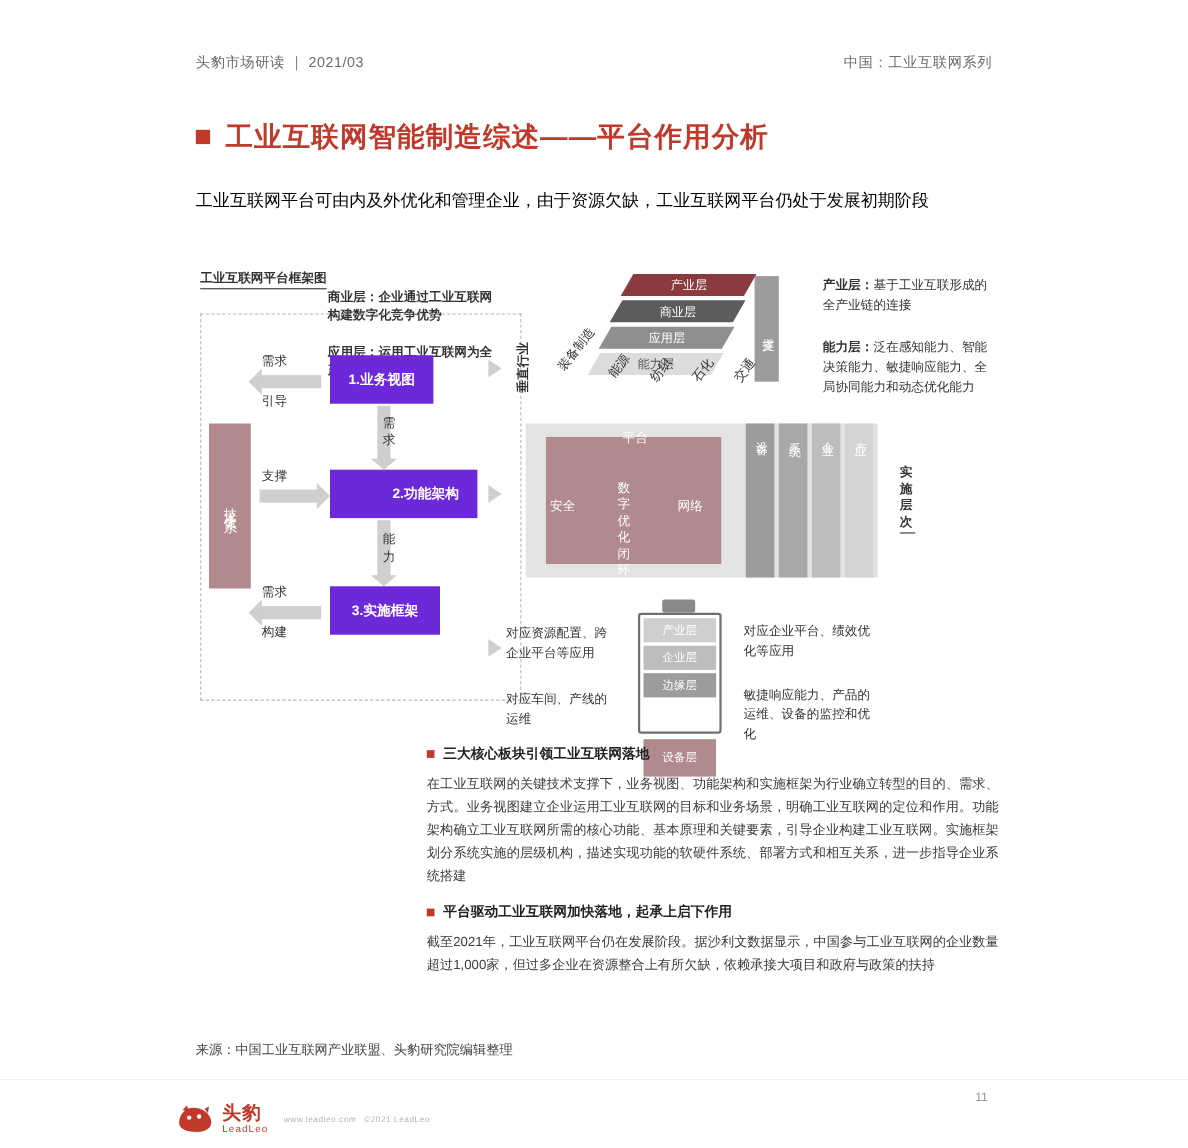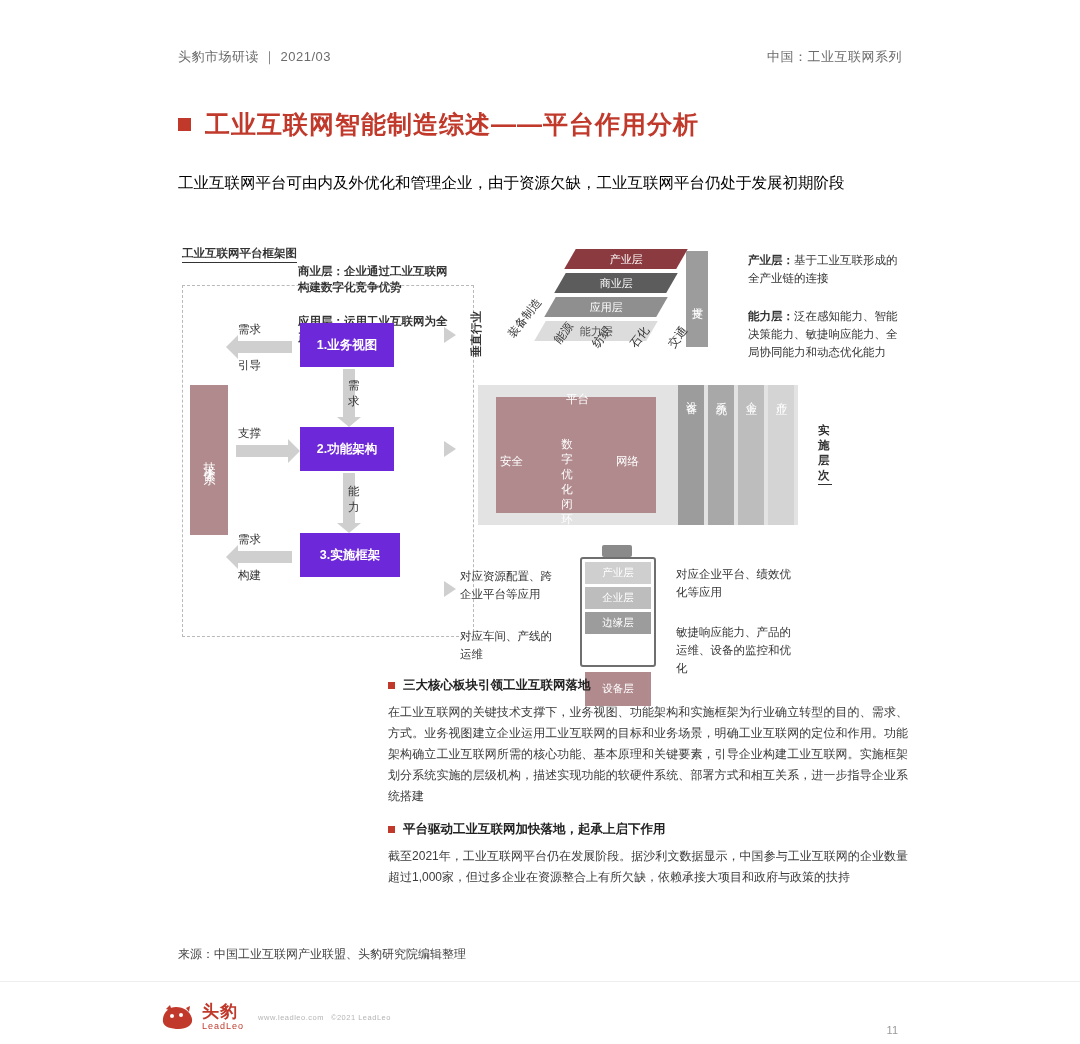--- a/index.html
+++ b/index.html
@@ -71,21 +71,21 @@
 
   
   .footer{position:absolute;left:0;right:0;bottom:0;height:62px;border-top:1px solid #eee;}
   .logo-wrap{position:absolute;left:160px;bottom:12px;display:flex;align-items:center;gap:8px;}
   .logo-mark{width:34px;height:30px;position:relative;}
   .logo-txt{display:flex;flex-direction:column;line-height:1;}
   .logo-cn{font-size:17px;font-weight:bold;color:#c0392b;letter-spacing:1px;}
   .logo-en{font-size:9px;color:#c0392b;letter-spacing:1px;margin-top:2px;}
   .logo-meta{display:flex;justify-content:center;margin-left:6px;gap:7px;}
   .logo-meta div{font-size:7.5px;color:#b5b5b5;letter-spacing:.5px;}
-  .pageno{position:absolute;right:182px;bottom:8px;font-size:11px;color:#9a9a9a;}
+  .pageno{position:absolute;right:182px;bottom:40px;font-size:11px;color:#9a9a9a;}
 </style>
 </head>
 <body>
 
 <div class="page">
 
   <div class="hdr-left">头豹市场研读 ｜ 2021/03</div>
   <div class="hdr-right">中国：工业互联网系列</div>
 
   <div class="title-row">
@@ -105,21 +105,21 @@
 
     <div class="dash-frame" style="left:4px;top:40px;width:290px;height:350px;"></div>
 
     <div class="vbar">
       <span>技术体系</span>
     </div>
 
     <div class="fbox" style="left:122px;top:78px;width:94px;height:44px;">
       <span>1.业务视图</span>
     </div>
-    <div class="fbox" style="left:122px;top:182px;width:94px;height:44px;">
+    <div class="fbox" style="left:122px;top:182px;width:94px;height:44px;padding-left:40px;">
       <span>2.功能架构</span>
     </div>
     <div class="fbox" style="left:122px;top:288px;width:100px;height:44px;">
       <span>3.实施框架</span>
     </div>
 
     <div class="arrow-v" style="left:165px;top:124px;height:52px;"></div>
     <div class="tri" style="left:159px;top:172px;border-left:12px solid transparent;border-right:12px solid transparent;border-top:10px solid #cfcfcf;"></div>
     <div class="arrow-v" style="left:165px;top:228px;height:54px;"></div>
     <div class="tri" style="left:159px;top:278px;border-left:12px solid transparent;border-right:12px solid transparent;border-top:10px solid #cfcfcf;"></div>

